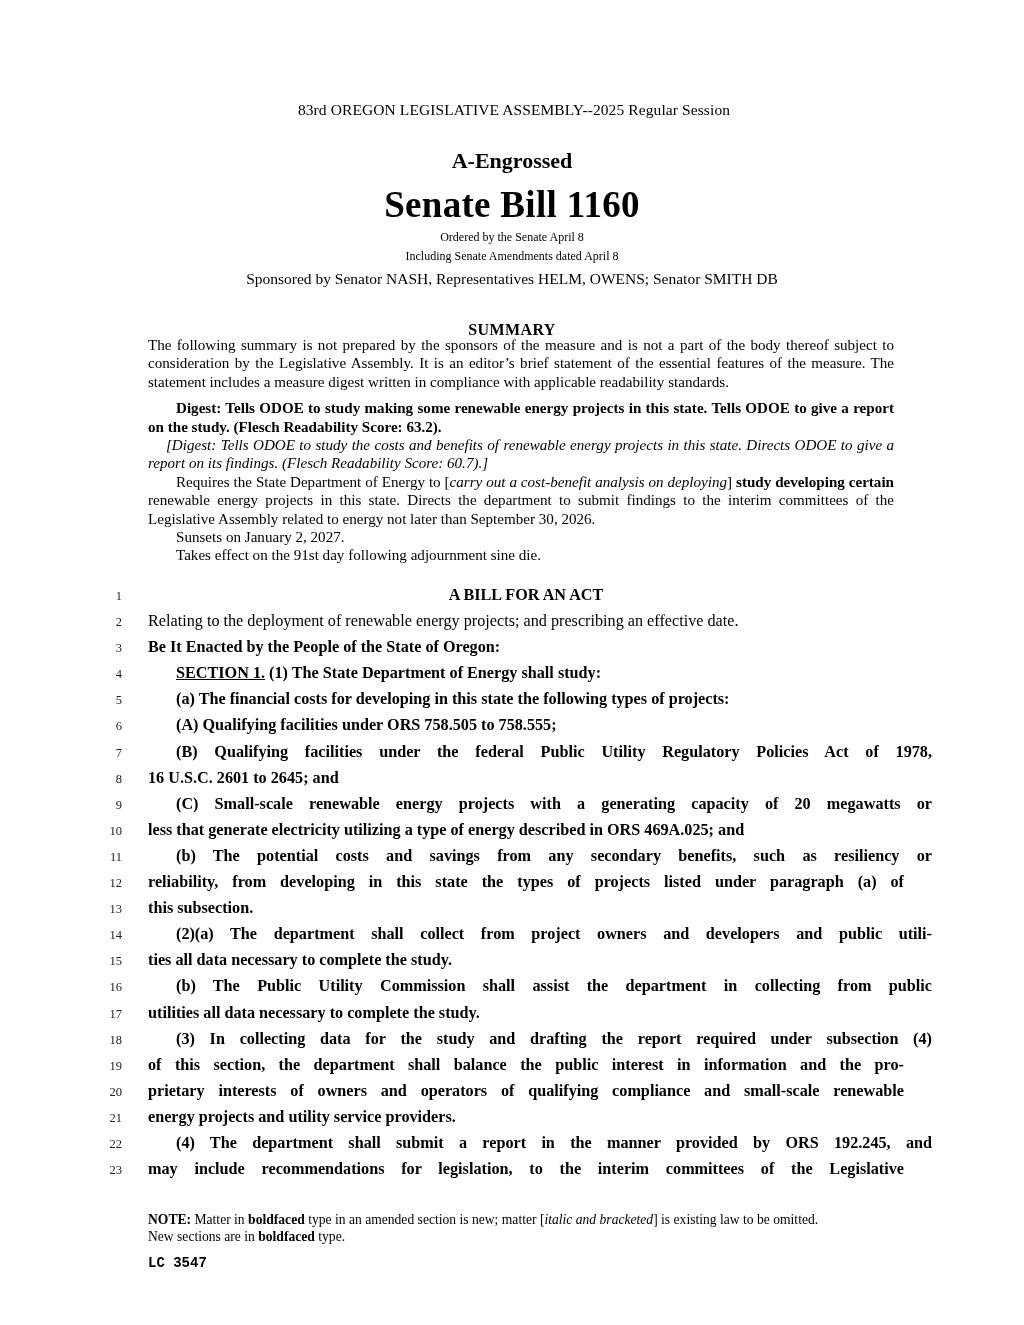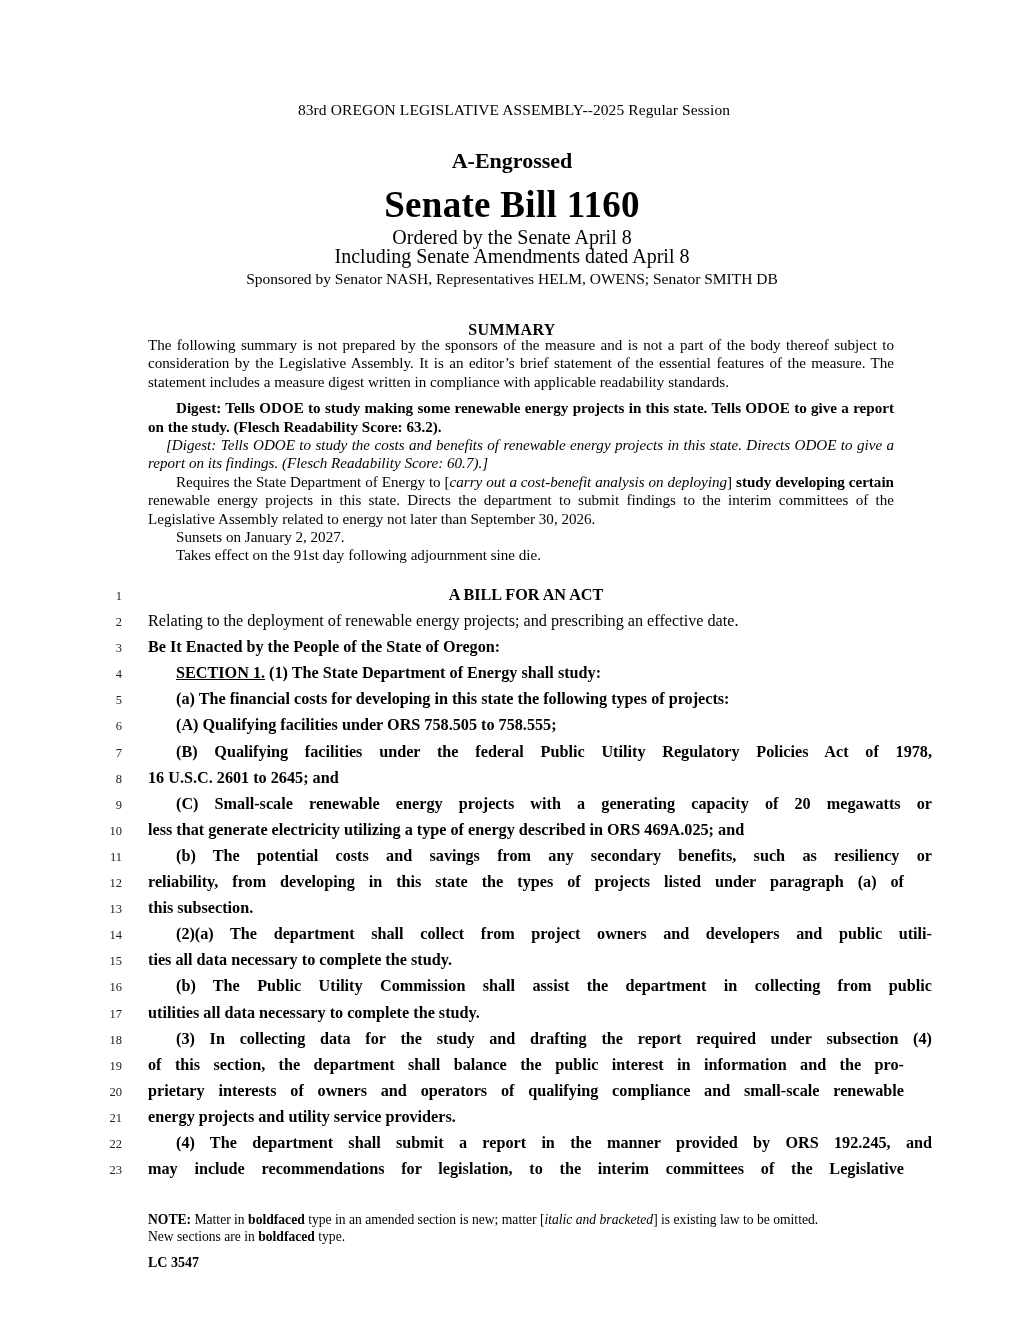--- a/index.html
+++ b/index.html
@@ -49,21 +49,21 @@
     font-size: 37px;
     font-weight: bold;
     letter-spacing: 0.3px;
   }
   .ordered {
     position: absolute;
     top: 228px;
     left: 0;
     width: 1024px;
     text-align: center;
-    font-size: 20px;
+    font-size: 12px;
     line-height: 19px;
   }
   .sponsored {
     position: absolute;
     top: 270px;
     left: 0;
     width: 1024px;
     text-align: center;
     font-size: 15.5px;
   }
@@ -174,20 +174,21 @@
     line-height: 17px;
     text-align: justify;
   }
   .footer-note p { margin: 0; }
   .lc-number {
     position: absolute;
     top: 1255px;
     left: 148px;
     font-size: 14px;
     font-weight: bold;
+    font-family: Liberation Mono, monospace;
   }
 </style>
 </head>
 <body>
 
 <div class="page">
 
   <div class="assembly-line">83rd OREGON LEGISLATIVE ASSEMBLY--2025 Regular Session</div>
 
   <div class="engrossed">A-Engrossed</div>

